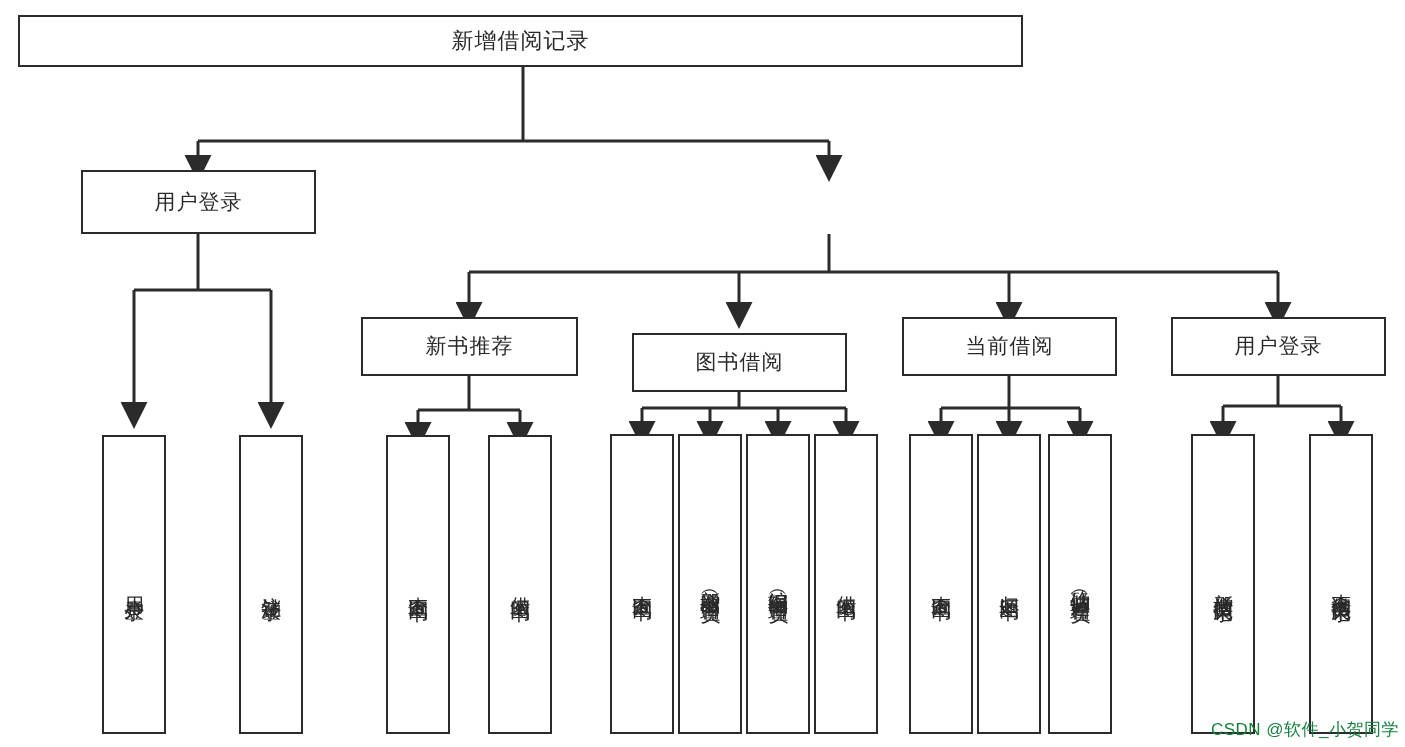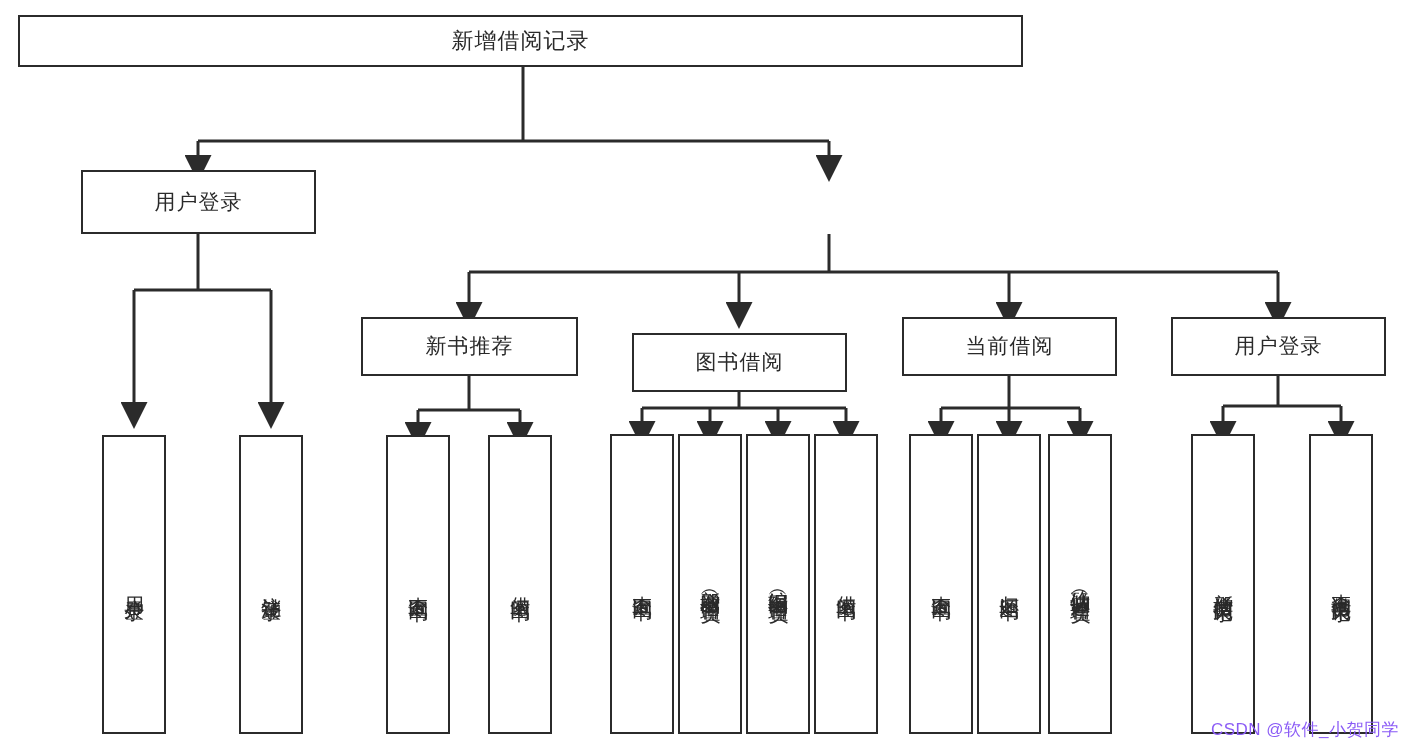--- a/index.html
+++ b/index.html
@@ -60,21 +60,21 @@
   }
   .hlabel {
     white-space: nowrap;
     letter-spacing: 1px;
   }
   .watermark {
     position: absolute;
     right: 6px;
     bottom: 6px;
     font-size: 17px;
-    color: #8b5cf6;
+    color: #15803d;
     letter-spacing: 0.5px;
     white-space: nowrap;
     user-select: none;
   }
 </style>
 </head>
 <body>
 
 <div id="canvas">
 

